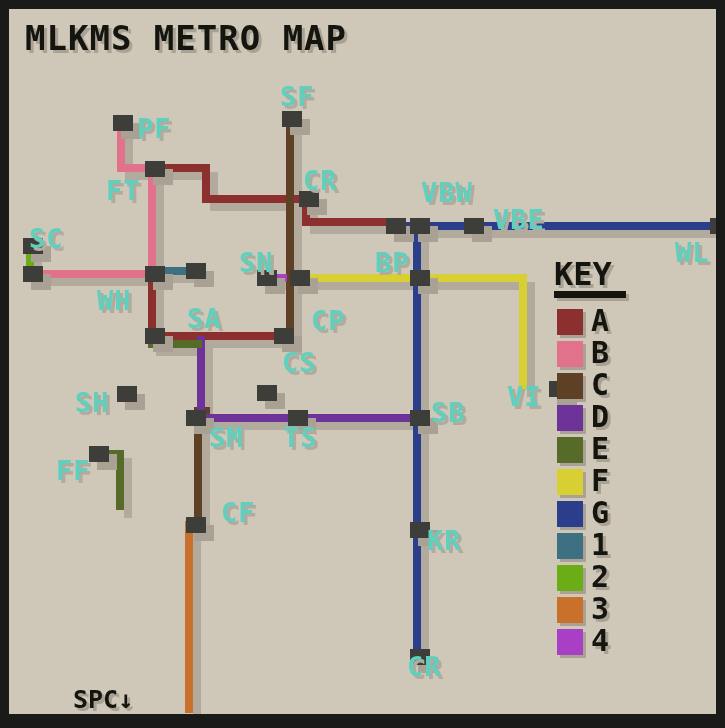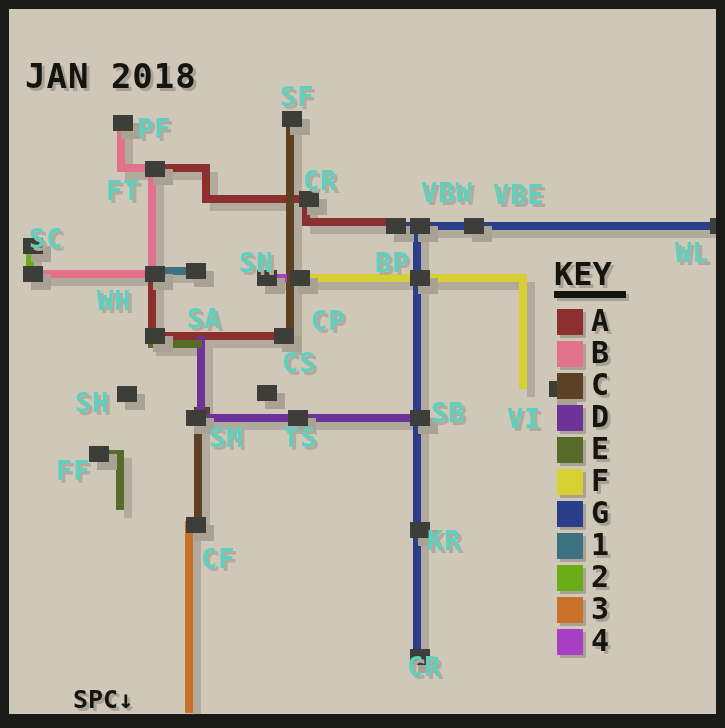--- a/index.html
+++ b/index.html
@@ -251,41 +251,41 @@
         <div class="stn-sh" style="left: 289px; top: 269px; width: 20px; height: 16px;"></div>
         <div class="stn" style="left: 281px; top: 261px; width: 20px; height: 16px;"></div>
       </div>
 
     <div id="labels-layer">
         <div class="lbl" style="left: 120px; top: 106px; margin-left: 8px;">PF</div>
         <div class="lbl" style="left: 97px; top: 168px;">FT</div>
         <div class="lbl" style="left: 271px; top: 74px;">SF</div>
         <div class="lbl" style="left: 294px; top: 158px;">CR</div>
         <div class="lbl" style="left: 371px; top: 170px; margin-left: 41px;">VBW</div>
-        <div class="lbl" style="left: 484px; top: 172px;">VBE</div>
+        <div class="lbl" style="left: 484px; top: 197px;">VBE</div>
         <div class="lbl" style="left: 666px; top: 230px;">WL</div>
         <div class="lbl" style="left: 20px; top: 216px;">SC</div>
         <div class="lbl" style="left: 88px; top: 278px;">WH</div>
         <div class="lbl" style="left: 230px; top: 240px;">SN</div>
         <div class="lbl" style="left: 366px; top: 240px;">BP</div>
         <div class="lbl" style="left: 302px; top: 298px;">CP</div>
         <div class="lbl" style="left: 178px; top: 296px;">SA</div>
         <div class="lbl" style="left: 273px; top: 340px;">CS</div>
-        <div class="lbl" style="left: 498px; top: 396px;">VI</div>
+        <div class="lbl" style="left: 498px; top: 374px;">VI</div>
         <div class="lbl" style="left: 66px; top: 380px;">SH</div>
         <div class="lbl" style="left: 47px; top: 448px;">FF</div>
         <div class="lbl" style="left: 200px; top: 415px;">SM</div>
         <div class="lbl" style="left: 274px; top: 415px;">TS</div>
         <div class="lbl" style="left: 422px; top: 390px;">SB</div>
         <div class="lbl" style="left: 418px; top: 518px;">KR</div>
-        <div class="lbl" style="left: 192px; top: 490px; margin-top: 46px;">CF</div>
+        <div class="lbl" style="left: 212px; top: 490px;">CF</div>
         <div class="lbl" style="left: 398px; top: 644px;">CR</div>
       </div>
 
-    <div class="title" id="title2">JAN 2018</div>
+    <div class="title" id="title1">MLKMS METRO MAP</div>
     <div id="spc">SPC↓</div>
 
     <div id="key">
       <div id="key-title">KEY</div>
       <div id="key-rule"></div>
       <div id="key-list">
           <div class="key-row">
             <div class="key-sw" style="background: rgb(140, 47, 47);"></div>
             <div class="key-lb">A</div>
           </div>

